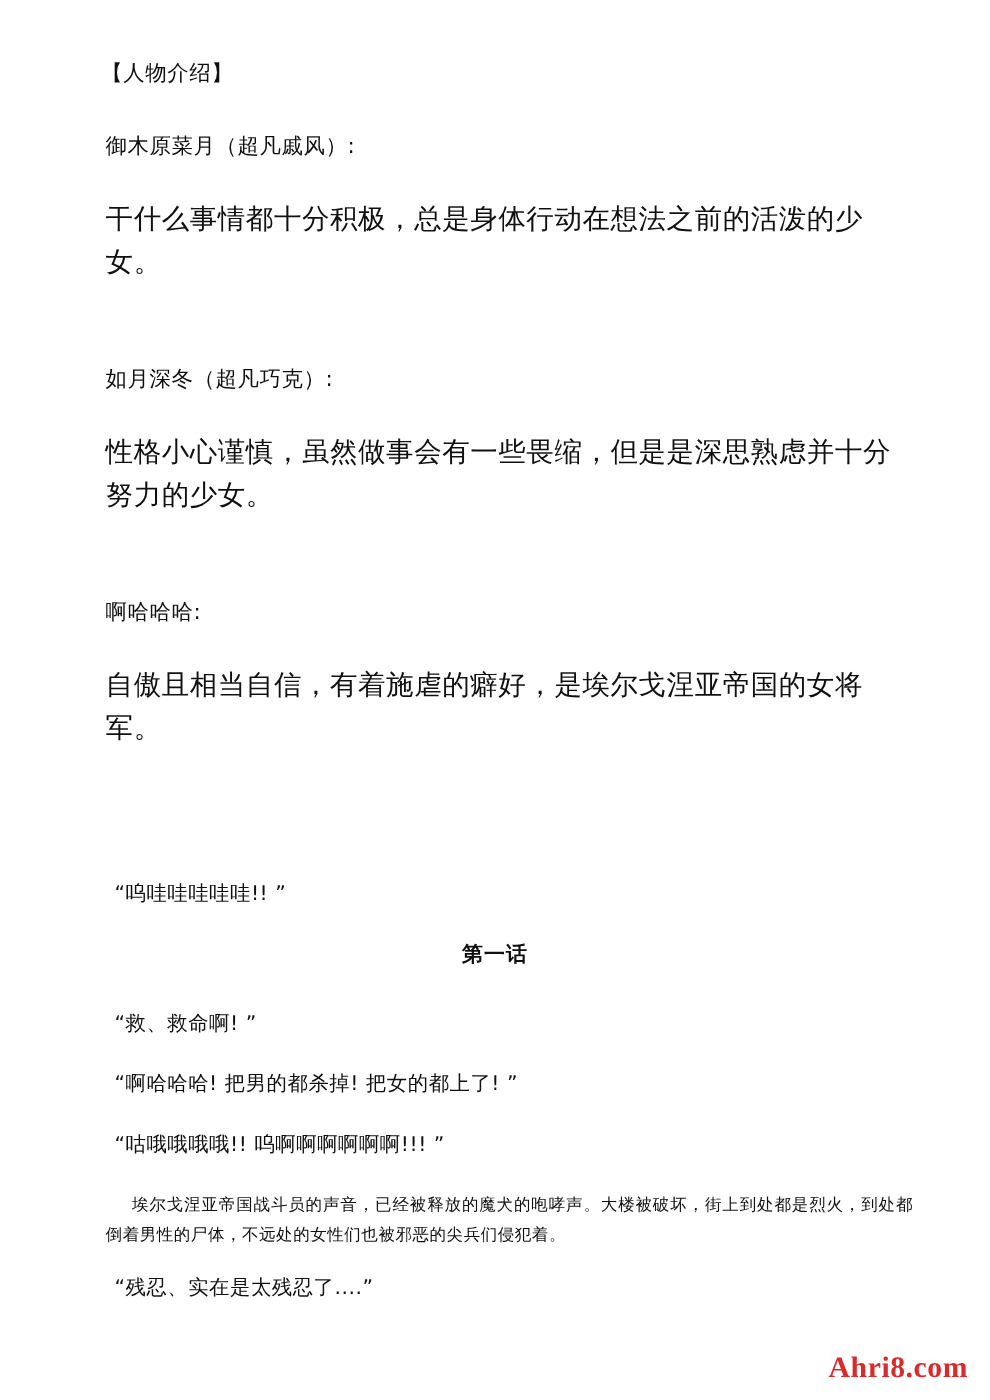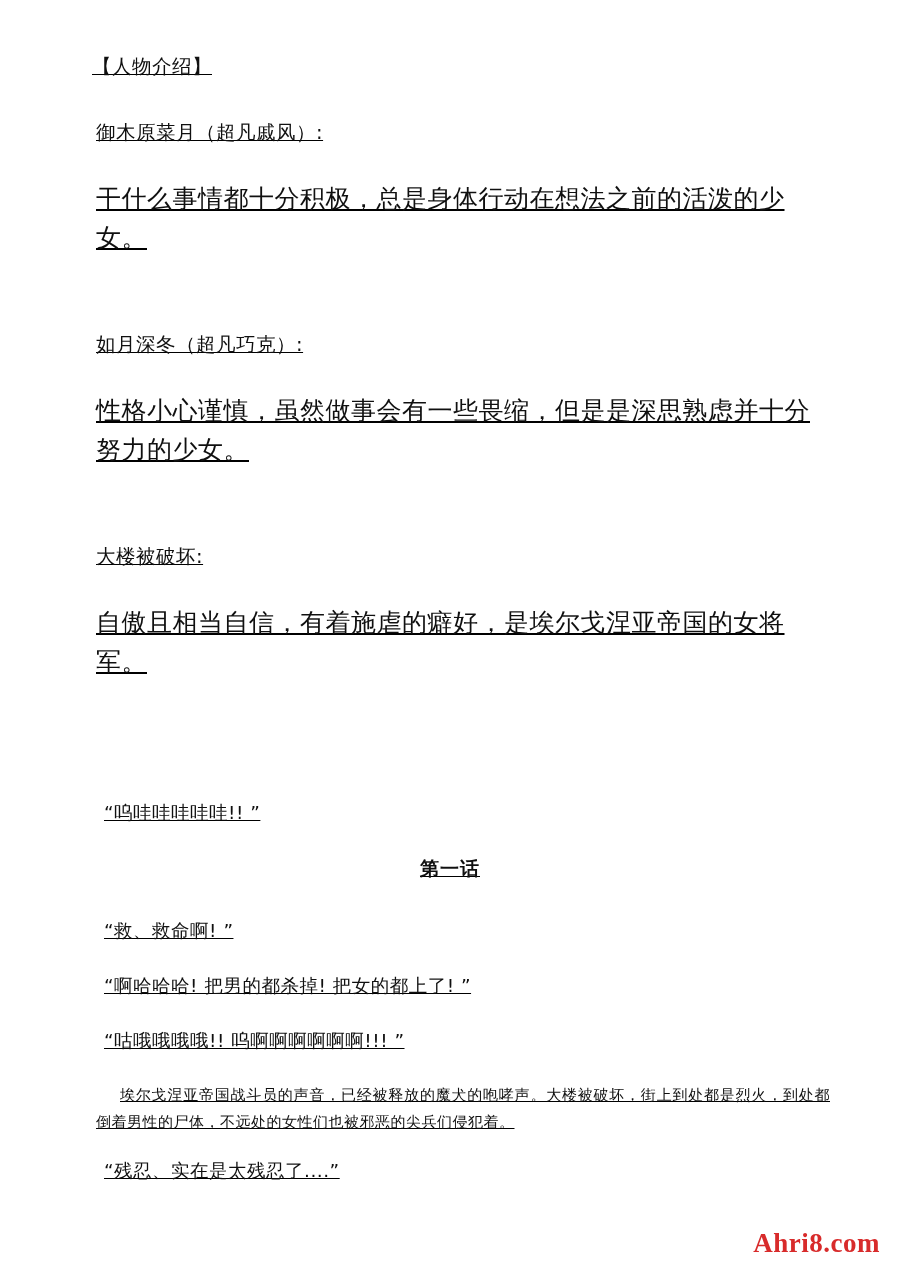--- a/index.html
+++ b/index.html
@@ -14,21 +14,20 @@
     font-family: "DejaVu Sans", "Liberation Sans", sans-serif;
     color: #000000;
     overflow: hidden;
   }
   .page {
     position: relative;
     width: 900px;
     height: 1273px;
     box-sizing: border-box;
     padding: 52px 70px 0 90px;
-    text-decoration: underline;
   }
   .line {
     font-size: 19px;
     line-height: 1.55;
     letter-spacing: 0.5px;
     color: #101010;
     white-space: pre-wrap;
   }
   .block {
     margin-bottom: 0;
@@ -107,21 +106,21 @@
   <div class="gap-lg"></div>
 
   <div class="block">
     <div class="line char-name">如月深冬（超凡巧克）:</div>
     <div class="line char-desc">性格小心谨慎，虽然做事会有一些畏缩，但是是深思熟虑并十分努力的少女。</div>
   </div>
 
   <div class="gap-lg"></div>
 
   <div class="block">
-    <div class="line char-name">大楼被破坏:</div>
+    <div class="line char-name">啊哈哈哈:</div>
     <div class="line char-desc">自傲且相当自信，有着施虐的癖好，是埃尔戈涅亚帝国的女将军。</div>
   </div>
 
   <div class="gap-xl"></div>
 
   <div class="line dialog">“呜哇哇哇哇哇!! ”</div>
 
   <div class="line chapter-title">第一话</div>
   <div class="line dialog">“救、救命啊! ”</div>
   <div class="line dialog">“啊哈哈哈! 把男的都杀掉! 把女的都上了! ”</div>

